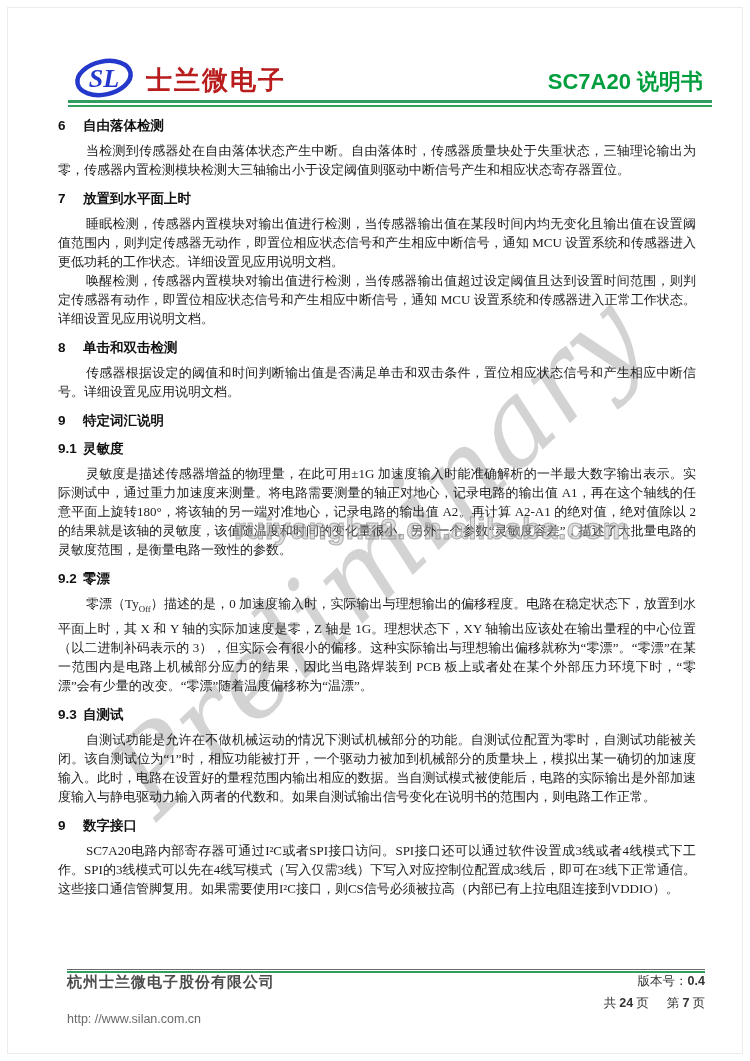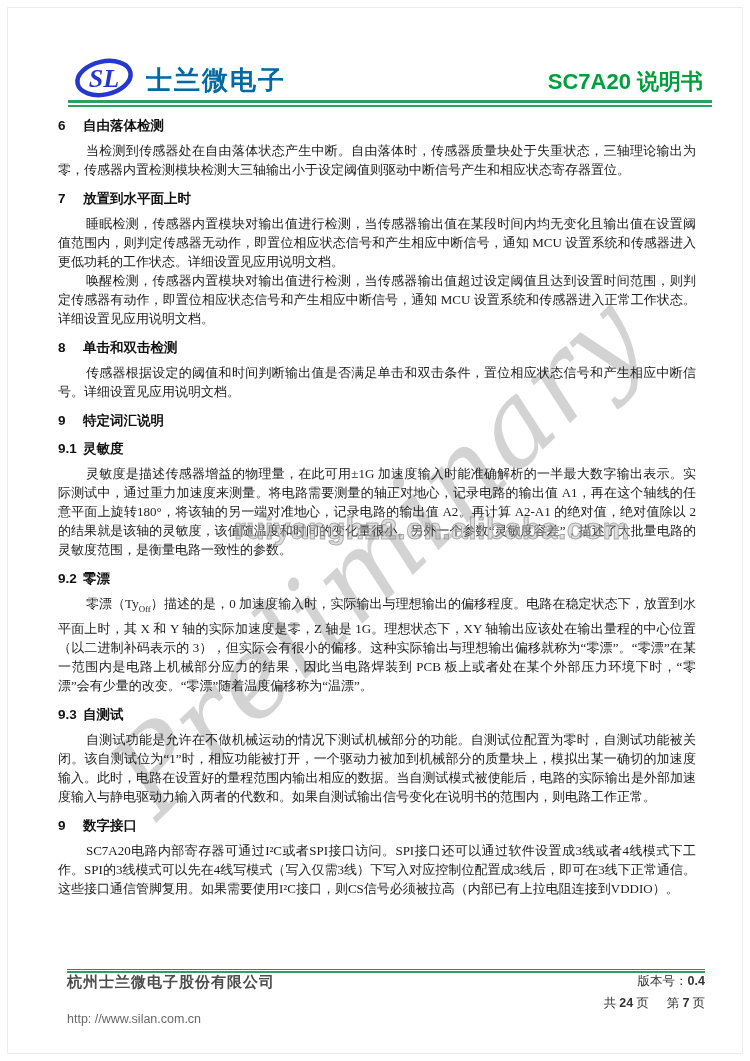--- a/index.html
+++ b/index.html
@@ -26,21 +26,21 @@
     top: 56px; left: 72px; right: 47px;
     display: flex;
     align-items: flex-end;
     z-index: 2;
   }
   .logo { display: inline-block; line-height: 0; }
   .company {
     font-family: "Liberation Sans", sans-serif;
     font-size: 26px;
     font-weight: 600;
-    color: #0369a1;
+    color: #b91c1c;
     letter-spacing: 2px;
     margin-left: 10px;
     line-height: 40px;
   }
   .doc-title {
     margin-left: auto;
     font-family: "Liberation Sans", sans-serif;
     font-size: 22px;
     font-weight: bold;
     color: #009e3d;

